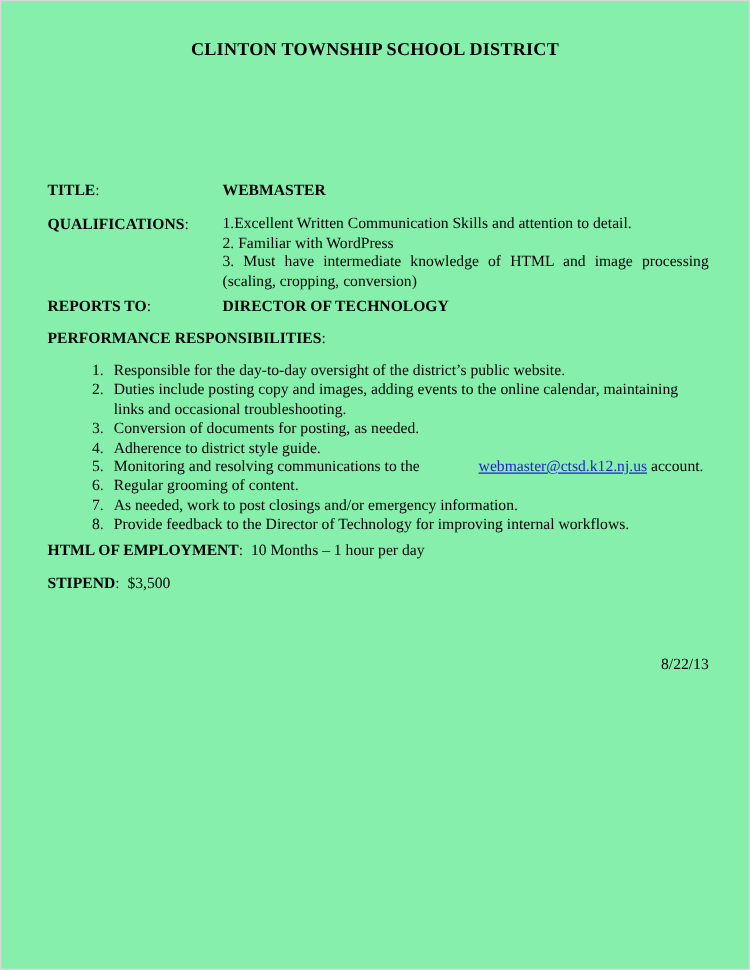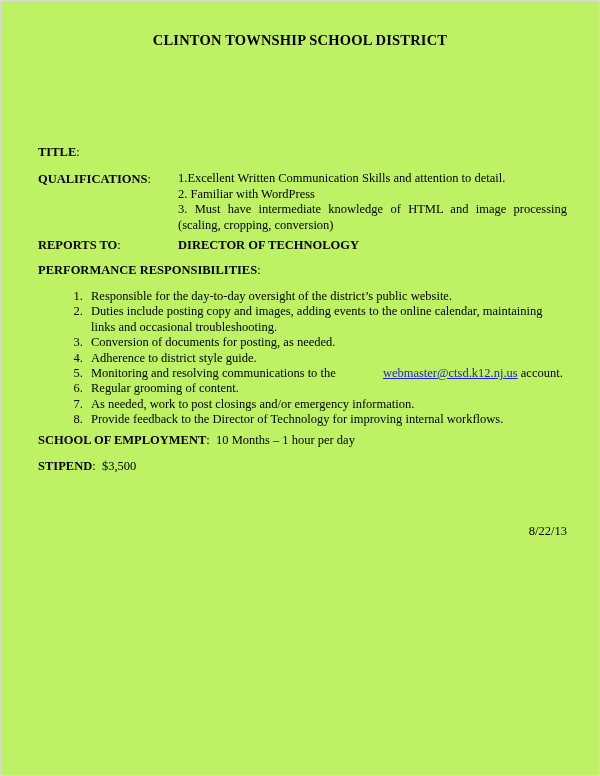--- a/index.html
+++ b/index.html
@@ -10,21 +10,21 @@
   }
   body {
     font-family: "Liberation Serif", "DejaVu Serif", serif;
     color: #000000;
   }
   .page {
     position: relative;
     width: 600px;
     height: 776px;
     box-sizing: border-box;
-    background: #bef264;
+    background: #86efac;
     border: 1px solid #d8d8d8;
     overflow: hidden;
   }
   .doc-header {
     text-align: center;
     font-weight: bold;
   }
   .doc-title {
     font-size: 14.5px;
     letter-spacing: 0.2px;
@@ -130,20 +130,21 @@
 
 <div class="page">
 
   <div class="doc-header">
     <div class="doc-title">CLINTON TOWNSHIP SCHOOL DISTRICT</div>
   </div>
 
   <div class="field-block" style="top:143px;">
     <div class="field-row">
       <div class="field-label"><span>TITLE</span><span class="colon">:</span></div>
+      <div class="field-value bold">WEBMASTER</div>
     </div>
   </div>
 
   <div class="field-block" style="top:170px;">
     <div class="field-row">
       <div class="field-label"><span>QUALIFICATIONS</span><span class="colon">:</span></div>
       <div class="field-value">
         <ul class="qual-list">
           <li>1.Excellent Written Communication Skills and attention to detail.</li>
           <li>2. Familiar with WordPress</li>
@@ -166,19 +167,19 @@
     <li>Responsible for the day-to-day oversight of the district’s public website.</li>
     <li>Duties include posting copy and images, adding events to the online calendar, maintaining links and occasional troubleshooting.</li>
     <li>Conversion of documents for posting, as needed.</li>
     <li>Adherence to district style guide.</li>
     <li><span>Monitoring and resolving communications to the </span><a class="email-link" href="#">webmaster@ctsd.k12.nj.us</a><span> account.</span></li>
     <li>Regular grooming of content.</li>
     <li>As needed, work to post closings and/or emergency information.</li>
     <li>Provide feedback to the Director of Technology for improving internal workflows.</li>
   </ol>
 
-  <div class="terms-row" style="top:431px;"><span class="k">SCHOOL OF EMPLOYMENT</span><span class="colon">:</span>&nbsp; <span class="v">10 Months – 1 hour per day</span></div>
+  <div class="terms-row" style="top:431px;"><span class="k">HTML OF EMPLOYMENT</span><span class="colon">:</span>&nbsp; <span class="v">10 Months – 1 hour per day</span></div>
 
   <div class="terms-row" style="top:457px;font-family:Liberation Serif, serif;"><span class="k">STIPEND</span><span class="colon">:</span>&nbsp; <span class="v">$3,500</span></div>
 
   <div class="doc-date" style="top:523px;">8/22/13</div>
 
 </div>
 
 </body></html>

